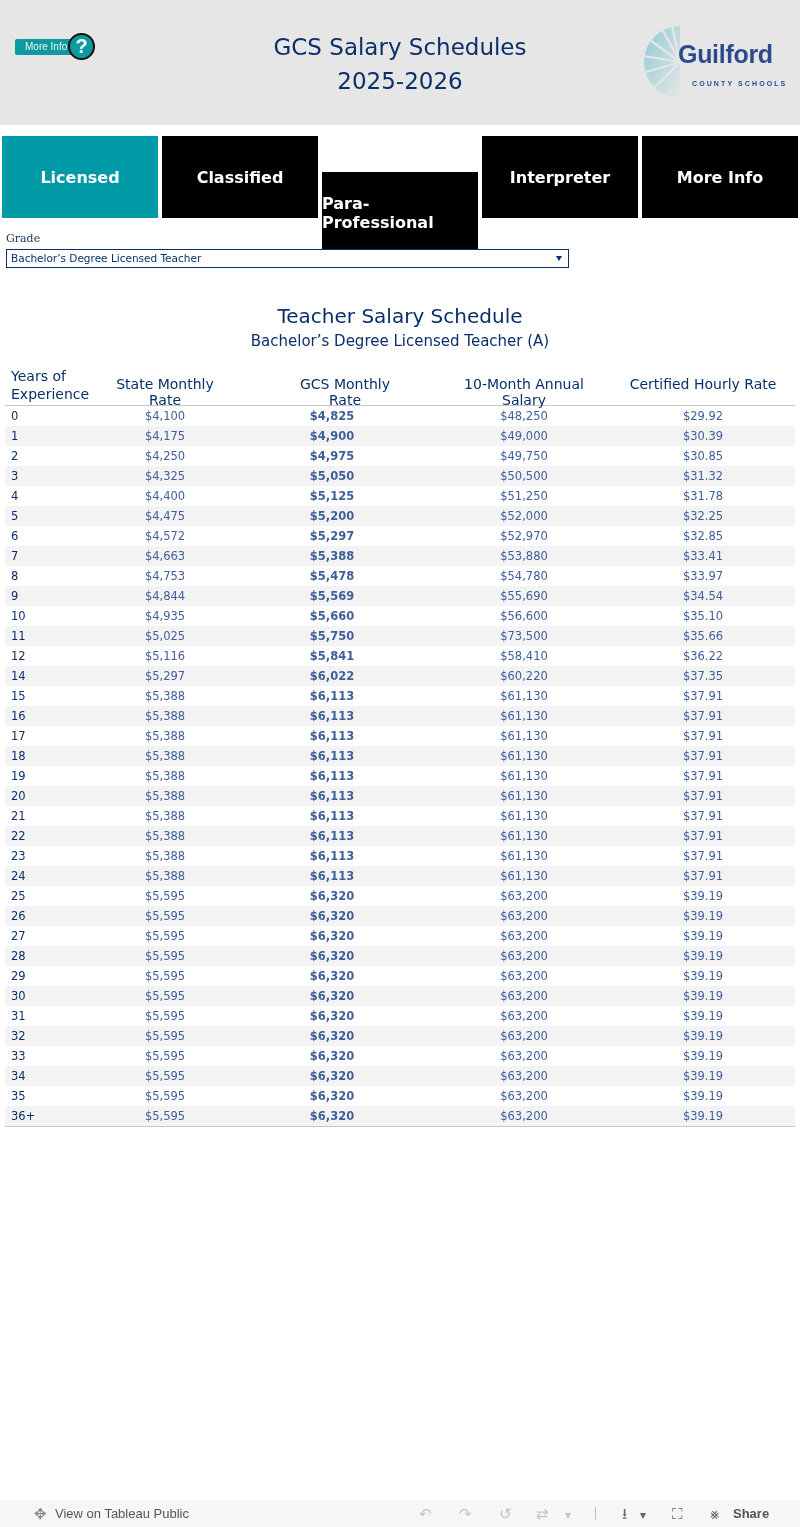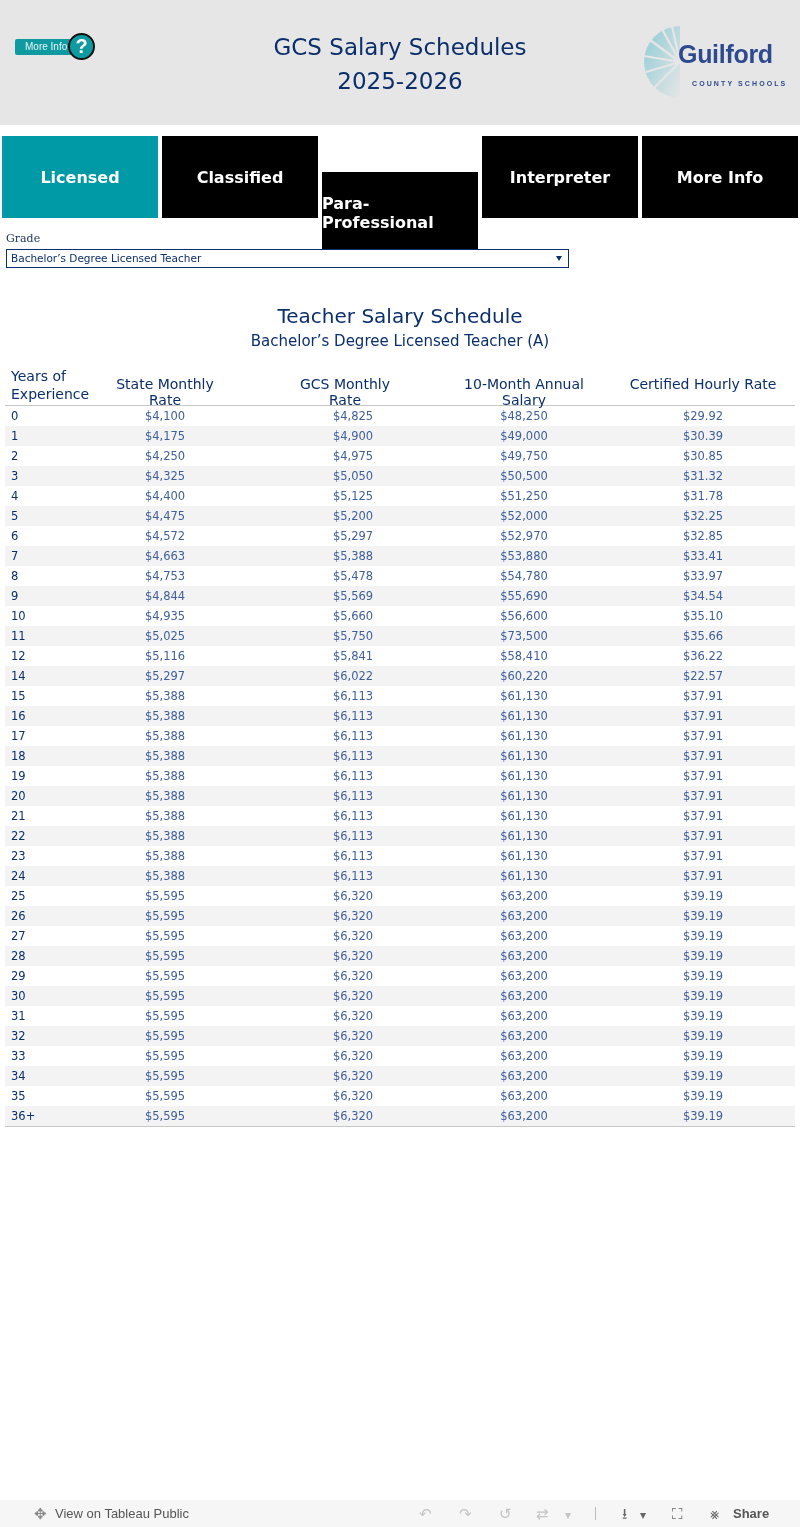--- a/index.html
+++ b/index.html
@@ -32,21 +32,21 @@
   .table { position: absolute; left: 5px; top: 366px; width: 790px; }
   .thead { position: relative; height: 40px; border-bottom: 1px solid #c8c8c8; }
   .th { position: absolute; font-size: 14px; color: #0b2f6a; }
   .th.c0 { left: 6px; top: 1px; line-height: 18px; }
   .th.mid { top: 10px; text-align: center; }
   .row { position: relative; height: 20px; font-size: 11.5px; line-height: 20px; }
   .row:nth-child(even) { background: #f3f3f4; }
   .cell { position: absolute; top: 0; color: #3f5f9a; text-align: center; }
   .cell.c0 { left: 6px; text-align: left; color: #0b2f6a; }
   .cell.c1 { left: 100px; width: 120px; }
-  .cell.c2 { left: 288px; width: 120px; }
+  .cell.c2 { left: 267px; width: 120px; font-weight: bold; }
   .cell.c3 { left: 459px; width: 120px; }
   .cell.c4 { left: 638px; width: 120px; }
   .tbody { border-bottom: 1px solid #c8c8c8; }
 
   .footer { position: absolute; left: 0; top: 1500px; width: 800px; height: 27px; background: #f6f6f6; font-family: "Liberation Sans", sans-serif; }
   .f-item { position: absolute; top: 0; height: 27px; line-height: 27px; color: #555; font-size: 13px; cursor: pointer; }
   .f-icon { position: absolute; top: 6px; color: #9a9a9a; font-size: 15px; line-height: 15px; cursor: pointer; }
   .f-sep { position: absolute; left: 595px; top: 7px; width: 1px; height: 13px; background: #bbb; }
 </style>
 </head>
@@ -197,21 +197,21 @@
         <span class="cell c1">$5,116</span>
         <span class="cell c2">$5,841</span>
         <span class="cell c3">$58,410</span>
         <span class="cell c4">$36.22</span>
       </div>
       <div class="row">
         <span class="cell c0">14</span>
         <span class="cell c1">$5,297</span>
         <span class="cell c2">$6,022</span>
         <span class="cell c3">$60,220</span>
-        <span class="cell c4">$22.57</span>
+        <span class="cell c4">$37.35</span>
       </div>
       <div class="row">
         <span class="cell c0">15</span>
         <span class="cell c1">$5,388</span>
         <span class="cell c2">$6,113</span>
         <span class="cell c3">$61,130</span>
         <span class="cell c4">$37.91</span>
       </div>
       <div class="row">
         <span class="cell c0">16</span>

